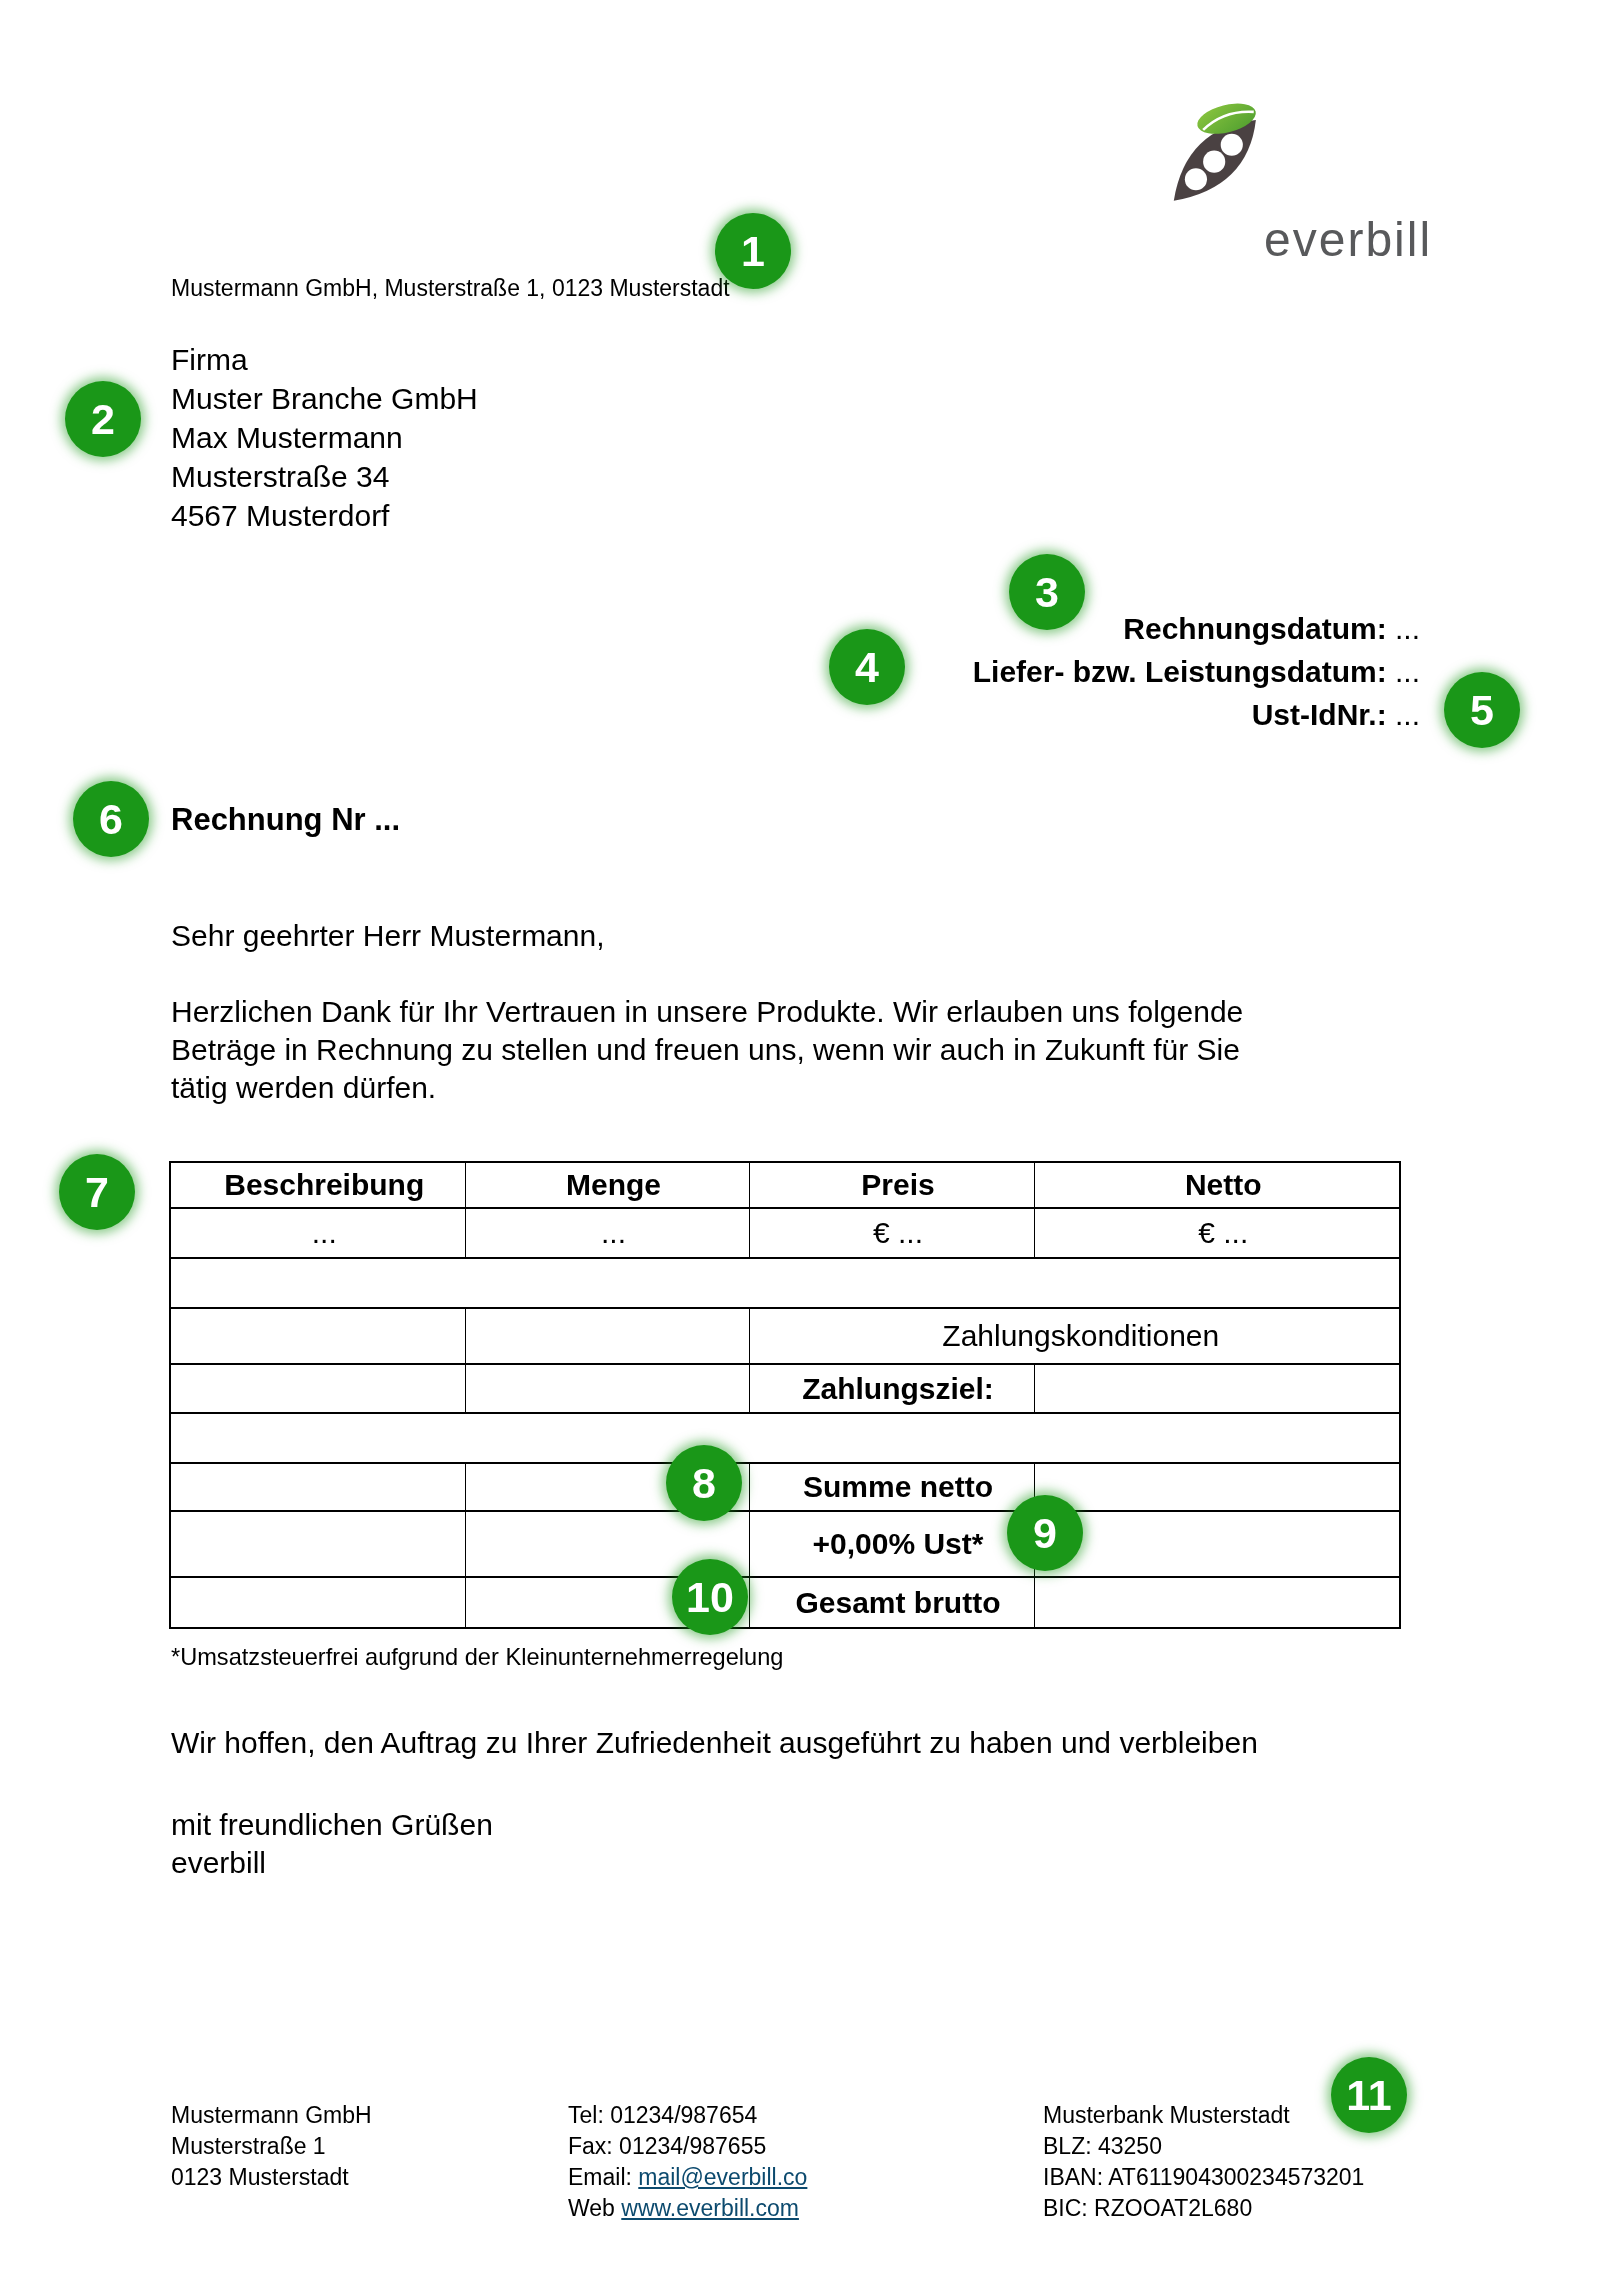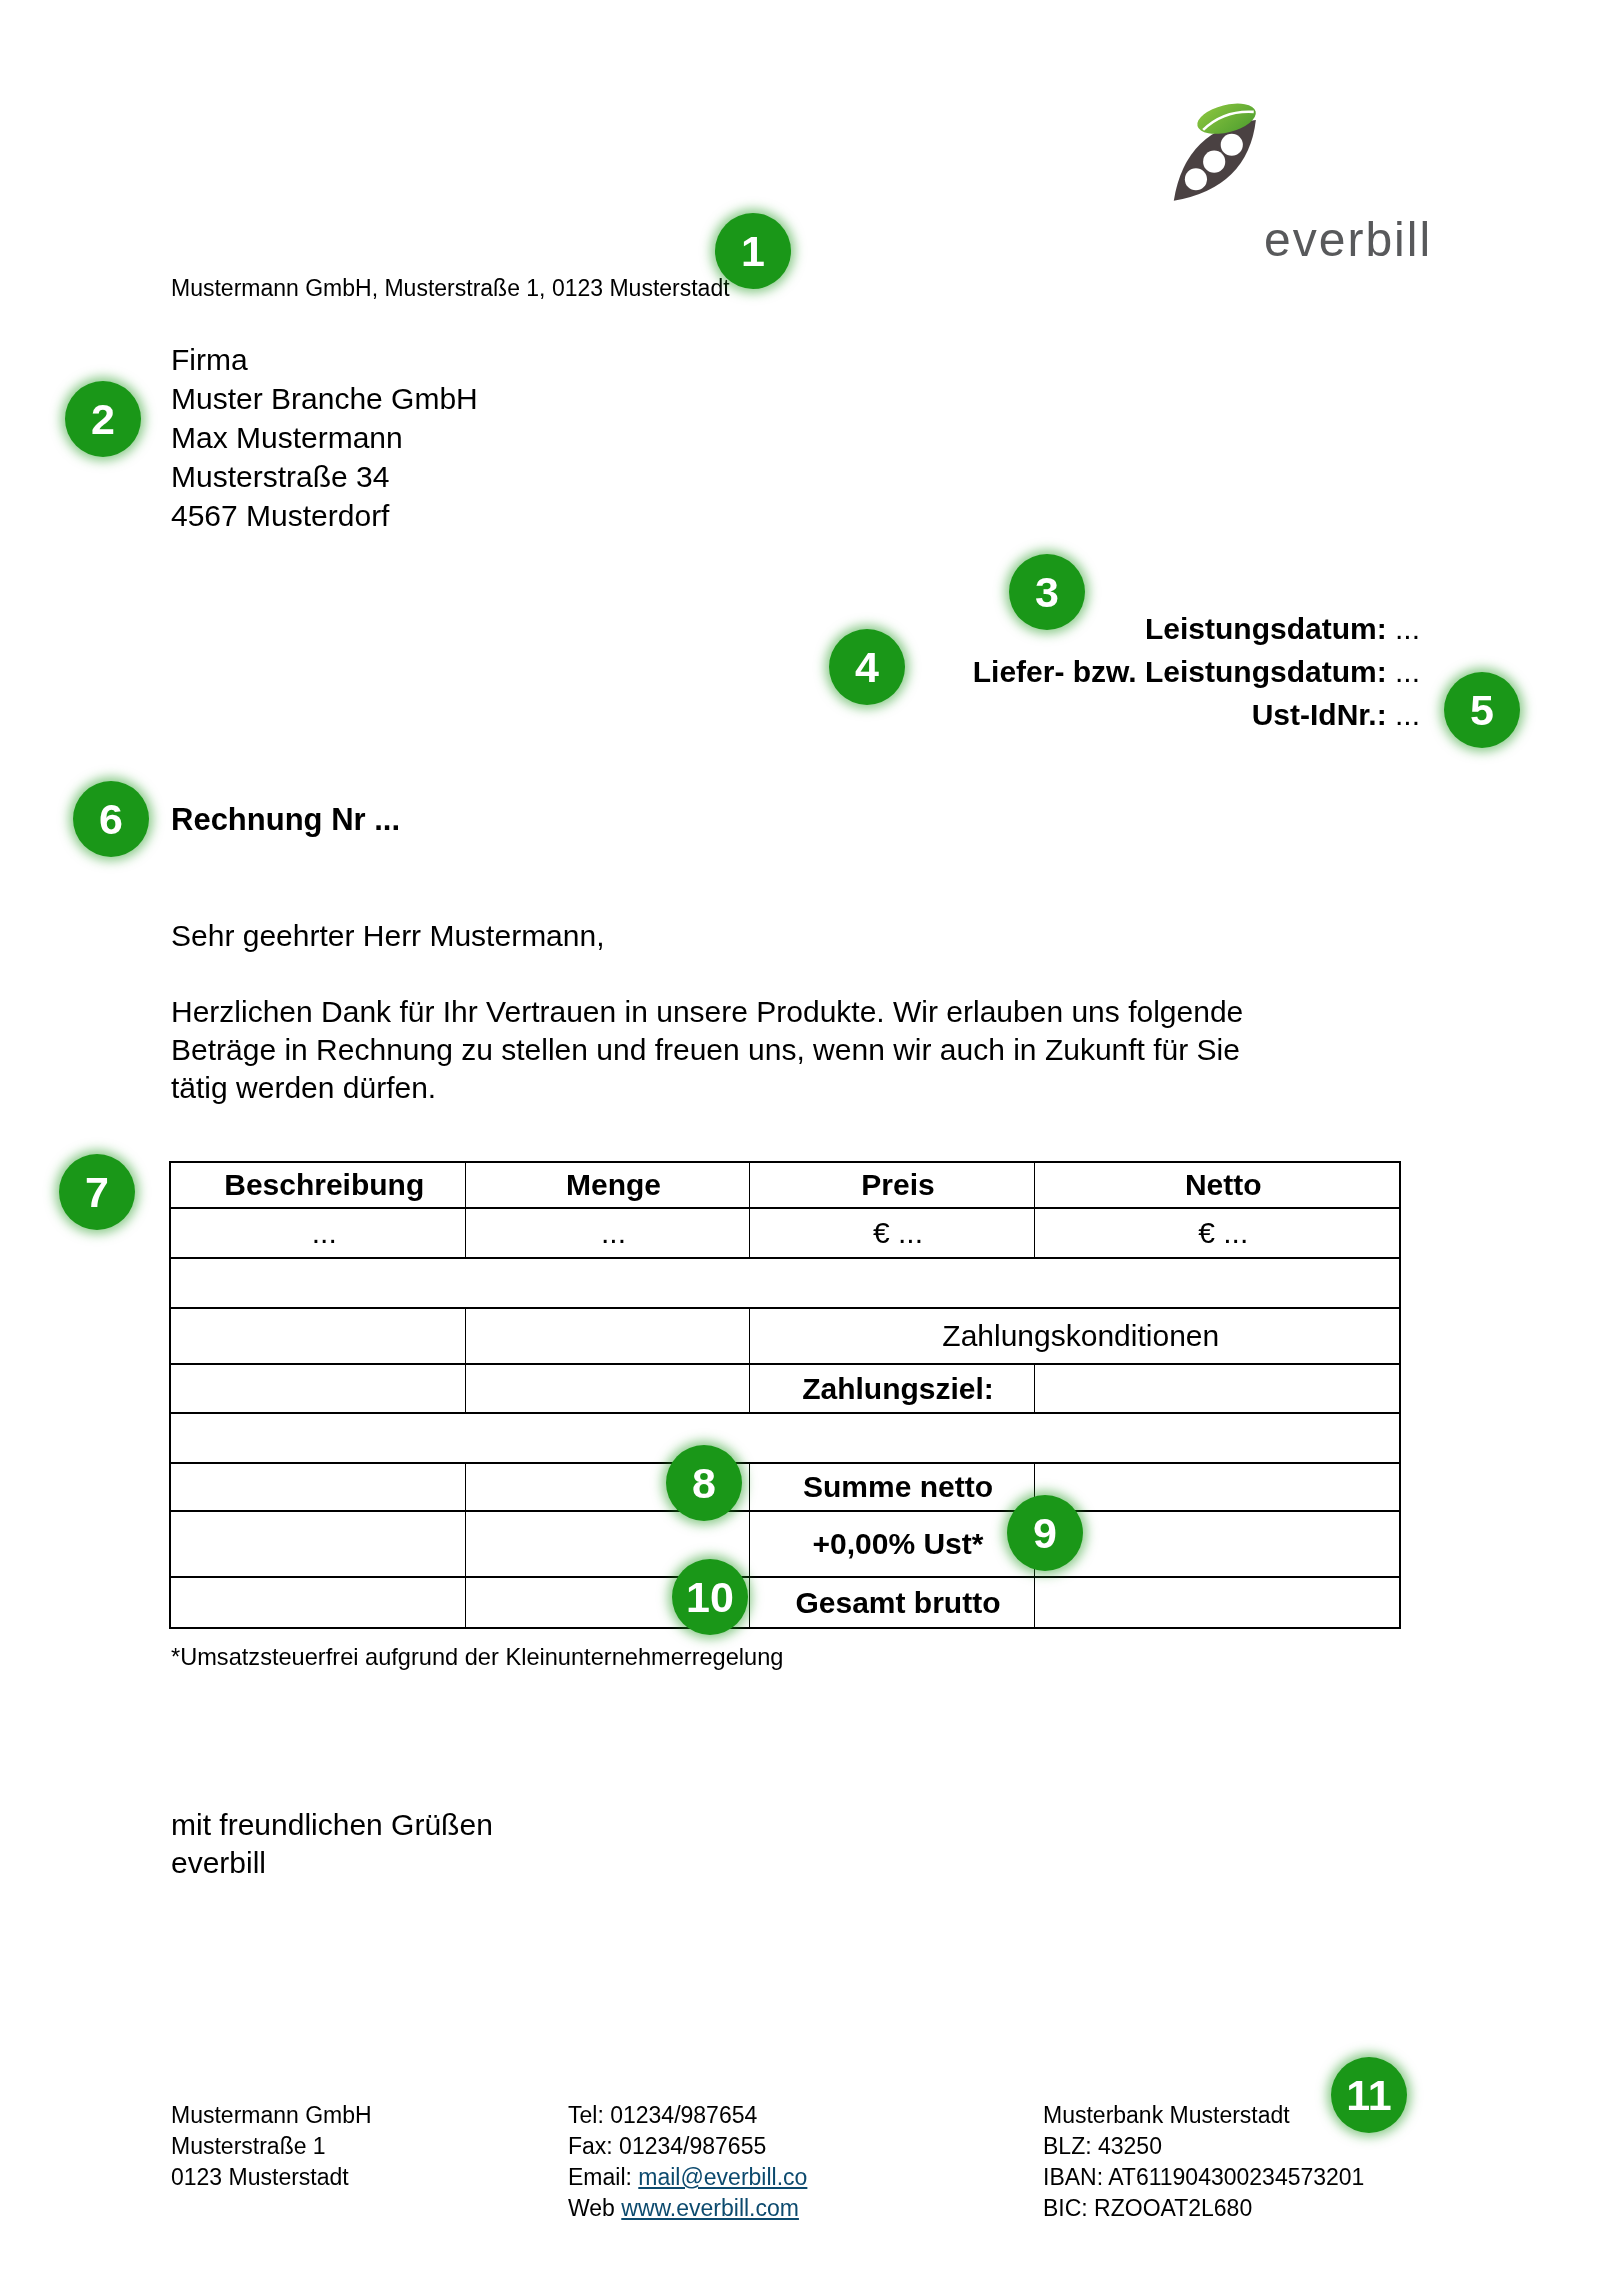--- a/index.html
+++ b/index.html
@@ -89,21 +89,21 @@
 
   <div class="recipient">
     <div>Firma</div>
     <div>Muster Branche GmbH</div>
     <div>Max Mustermann</div>
     <div>Musterstraße 34</div>
     <div>4567 Musterdorf</div>
   </div>
 
   <div class="meta-block">
-    <div><b>Leistungsdatum:</b><span> ...</span></div>
+    <div><b>Rechnungsdatum:</b><span> ...</span></div>
     <div><b>Liefer- bzw. Leistungsdatum:</b><span> ...</span></div>
     <div><b>Ust-IdNr.:</b><span> ...</span></div>
   </div>
 
   <div class="doc-title">Rechnung Nr ...</div>
 
   <div class="salutation">Sehr geehrter Herr Mustermann,</div>
   <div class="body-par">
     <div>Herzlichen Dank für Ihr Vertrauen in unsere Produkte. Wir erlauben uns folgende</div>
     <div>Beträge in Rechnung zu stellen und freuen uns, wenn wir auch in Zukunft für Sie</div>
@@ -164,20 +164,21 @@
         <td></td>
         <td></td>
         <td class="bold">Gesamt brutto</td>
         <td></td>
       </tr>
     </tbody>
       </table>
   </div>
 
   <div class="footnote">*Umsatzsteuerfrei aufgrund der Kleinunternehmerregelung</div>
+  <div class="closing">Wir hoffen, den Auftrag zu Ihrer Zufriedenheit ausgeführt zu haben und verbleiben</div>
   <div class="signoff">
     <div>mit freundlichen Grüßen</div>
     <div>everbill</div>
   </div>
 
   <div class="footer-col c1">
     <div>Mustermann GmbH</div>
     <div>Musterstraße 1</div>
     <div>0123 Musterstadt</div>
   </div>

